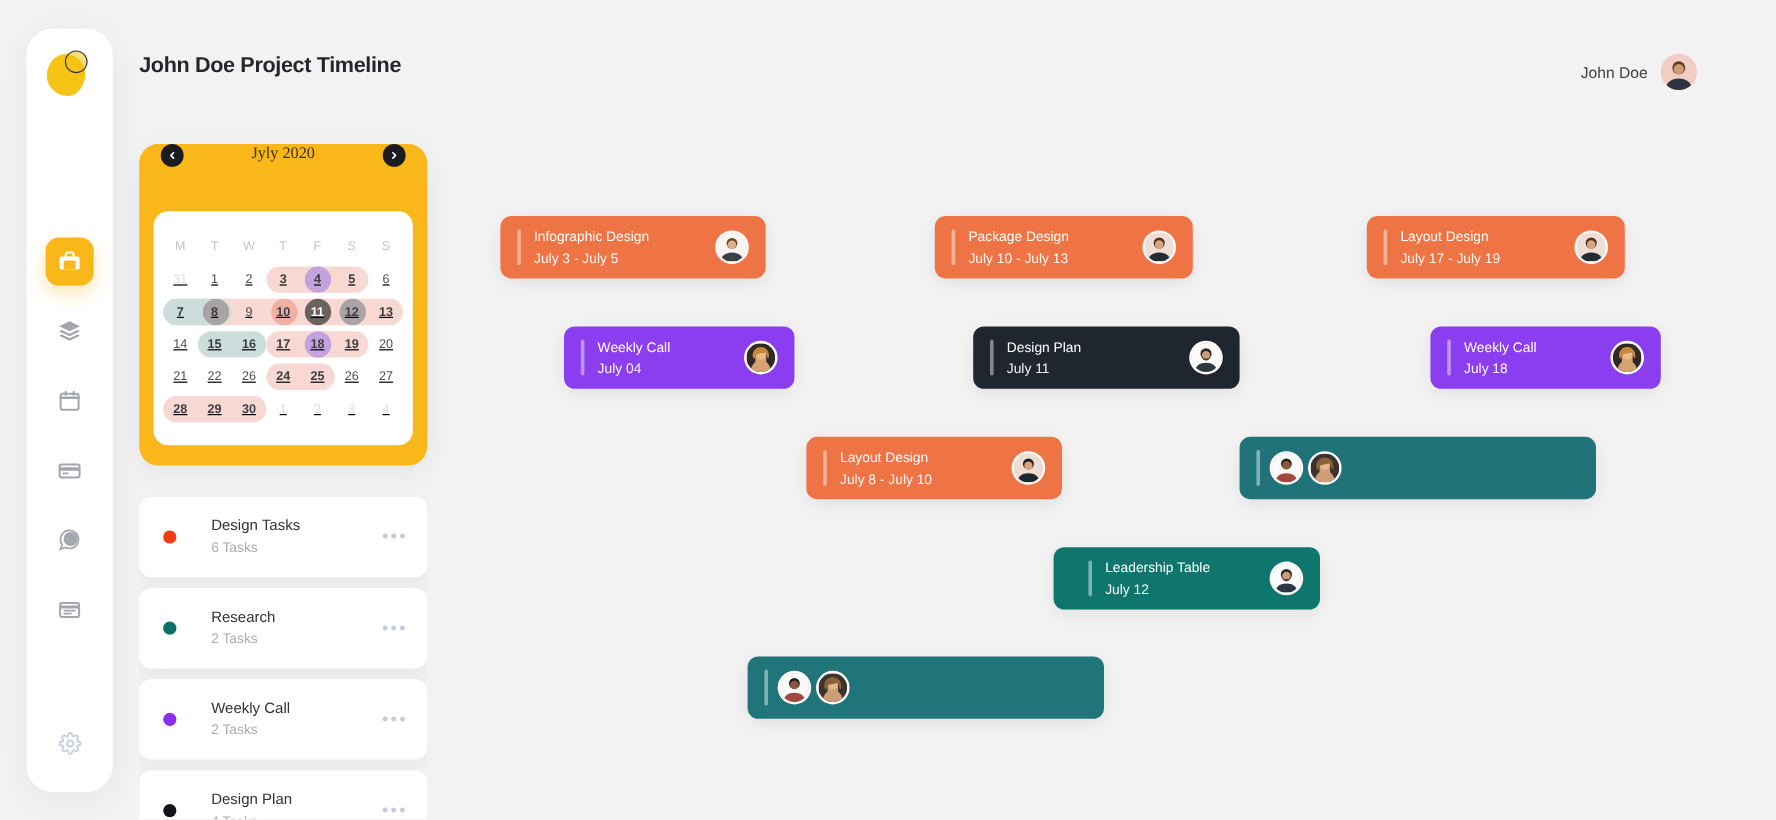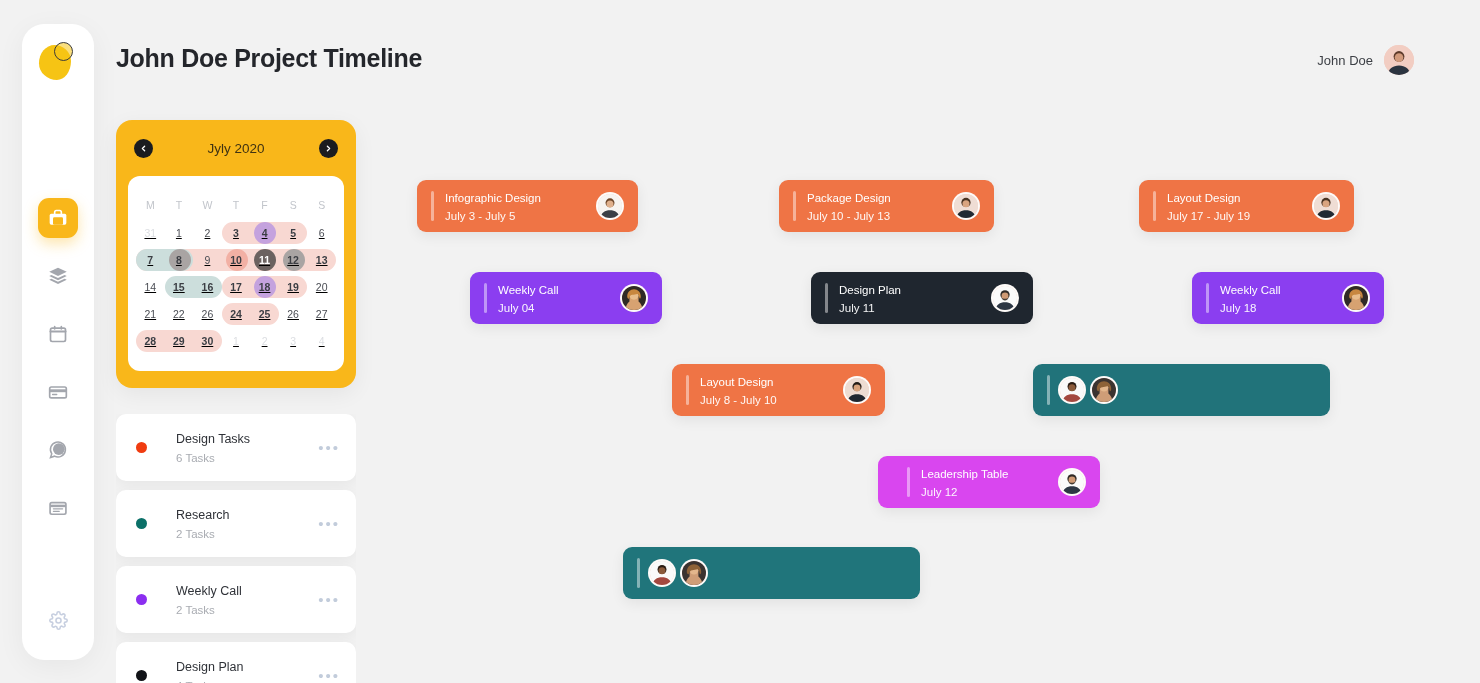--- a/index.html
+++ b/index.html
@@ -93,21 +93,21 @@
     justify-content: center;
     width: 40px;
     height: 40px;
   }
 
   
   .page-title {
     position: absolute;
     left: 116px;
     top: 44px;
-    font-size: 25px;
+    font-size: 18px;
     font-weight: bold;
     color: #24262b;
     letter-spacing: -0.3px;
   }
 
   .user-box {
     position: absolute;
     right: 66px;
     top: 45px;
     display: flex;
@@ -135,23 +135,24 @@
     top: 120px;
     width: 240px;
     height: 268px;
     background: #f9b71a;
     border-radius: 16px;
     box-shadow: 0 6px 22px rgba(0,0,0,0.06);
   }
   .cal-head {
     height: 56px;
     display: flex;
-    align-items: center;
+    align-items: flex-start;
     justify-content: space-between;
     padding: 0 18px;
+    font-family: Liberation Serif, serif;
   }
   .cal-arrow {
     width: 19px;
     height: 19px;
     border-radius: 50%;
     background: #1b1c1f;
     color: #ffffff;
     display: flex;
     align-items: center;
     justify-content: center;
@@ -643,21 +644,21 @@
             <use href="#av-male-5"></use>
           </svg>
         </span>
         <span class="avatar">
           <svg width="24" height="24" viewBox="0 0 30 30">
             <use href="#av-female-2"></use>
           </svg>
         </span>
       </span>
     </div>
-    <div class="event" style="left: 878px; top: 456px; width: 222px; background: #d946ef; padding-left: 29px;">
+    <div class="event" style="left: 878px; top: 456px; width: 222px; background: #0f766e; padding-left: 29px;">
       <span class="bar"></span>
       <span class="etext"><span class="etitle">Leadership Table</span><br><span class="edate">July 12</span></span>
       <span class="avatars">
         <span class="avatar">
           <svg width="24" height="24" viewBox="0 0 30 30">
             <use href="#av-male-3"></use>
           </svg>
         </span>
       </span>
     </div>

